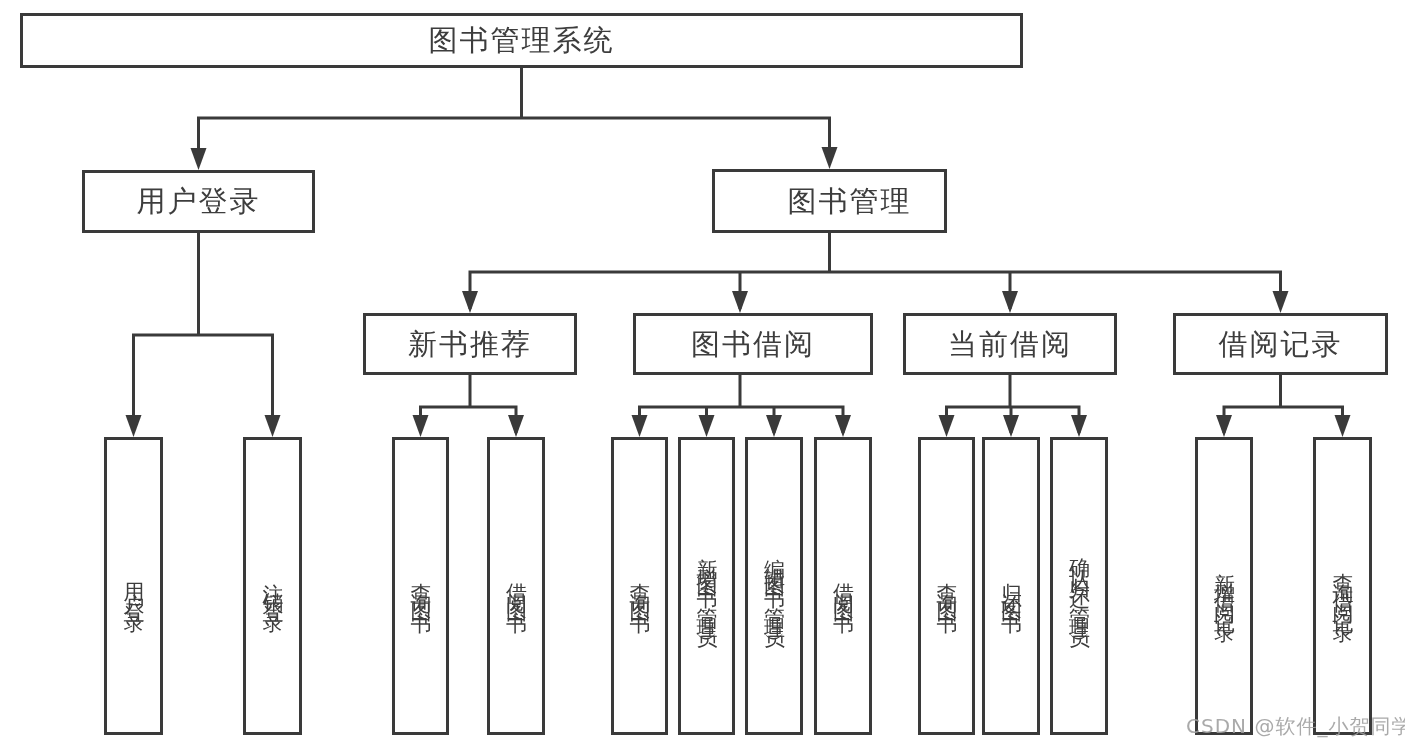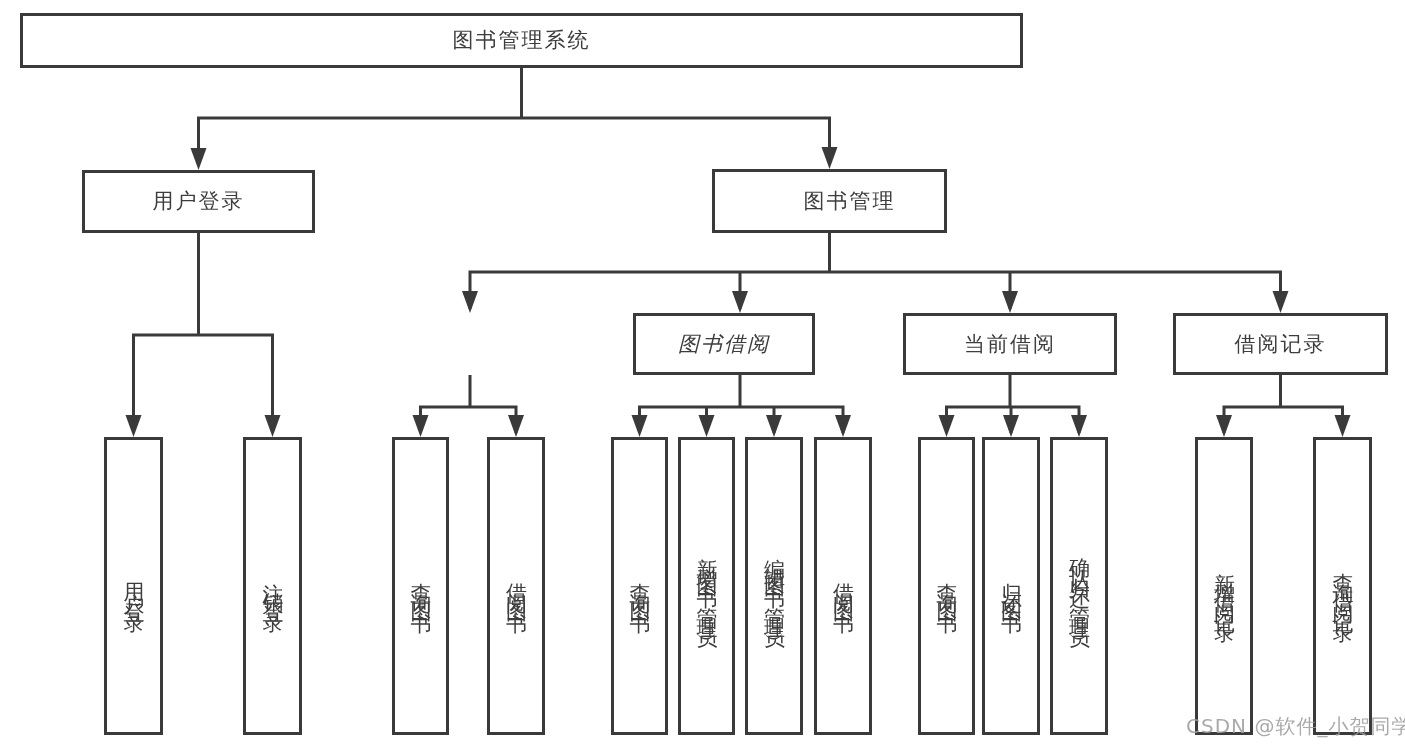--- a/index.html
+++ b/index.html
@@ -18,21 +18,21 @@
     width: 1405px; height: 747px;
   }
   .box {
     position: absolute;
     box-sizing: border-box;
     border: 3px solid #3a3a3a;
     background: #ffffff;
     display: flex;
     align-items: center;
     justify-content: center;
-    font-size: 21px;
+    font-size: 29px;
     letter-spacing: 2px;
     line-height: 1;
     white-space: nowrap;
   }
   .vbox {
     writing-mode: vertical-rl;
     text-orientation: mixed;
     letter-spacing: 10px;
     font-size: 21px;
     white-space: normal;
@@ -80,21 +80,22 @@
       <path d="M 1280.5 375 V 407 M 1222.5 407 H 1344 M 1224 407 V 433 M 1342.5 407 V 433" fill="none" stroke="#3a3a3a" stroke-width="3"></path>
       <polygon points="1216,415 1232,415 1224,437" fill="#3a3a3a"></polygon>
       <polygon points="1334.5,415 1350.5,415 1342.5,437" fill="#3a3a3a"></polygon>
     </svg>
 
   <div class="box" style="left:20px; top:13px; width:1003px; height:55px;">图书管理系统</div>
 
   <div class="box" style="left:82px; top:170px; width:233px; height:63px;">用户登录</div>
   <div class="box" style="left:712px; top:169px; width:235px; height:64px;padding-left:40px;">图书管理</div>
 
-  <div class="box" style="left:633px; top:313px; width:182px; height:62px;font-style:italic;">图书借阅</div>
+  <div class="box" style="left:363px; top:313px; width:214px; height:62px;">新书推荐</div>
+  <div class="box" style="left:633px; top:313px; width:240px; height:62px;">图书借阅</div>
   <div class="box" style="left:903px; top:313px; width:214px; height:62px;">当前借阅</div>
   <div class="box" style="left:1173px; top:313px; width:215px; height:62px;">借阅记录</div>
 
   <div class="box vbox" style="left:104px; top:437px; width:59px; height:298px;">用户登录</div>
   <div class="box vbox" style="left:243px; top:437px; width:59px; height:298px;">注销登录</div>
 
   <div class="box vbox" style="left:392px; top:437px; width:57px; height:298px;">查询图书</div>
   <div class="box vbox" style="left:487px; top:437px; width:58px; height:298px;">借阅图书</div>
 
   <div class="box vbox" style="left:611px; top:437px; width:57px; height:298px;">查询图书</div>

